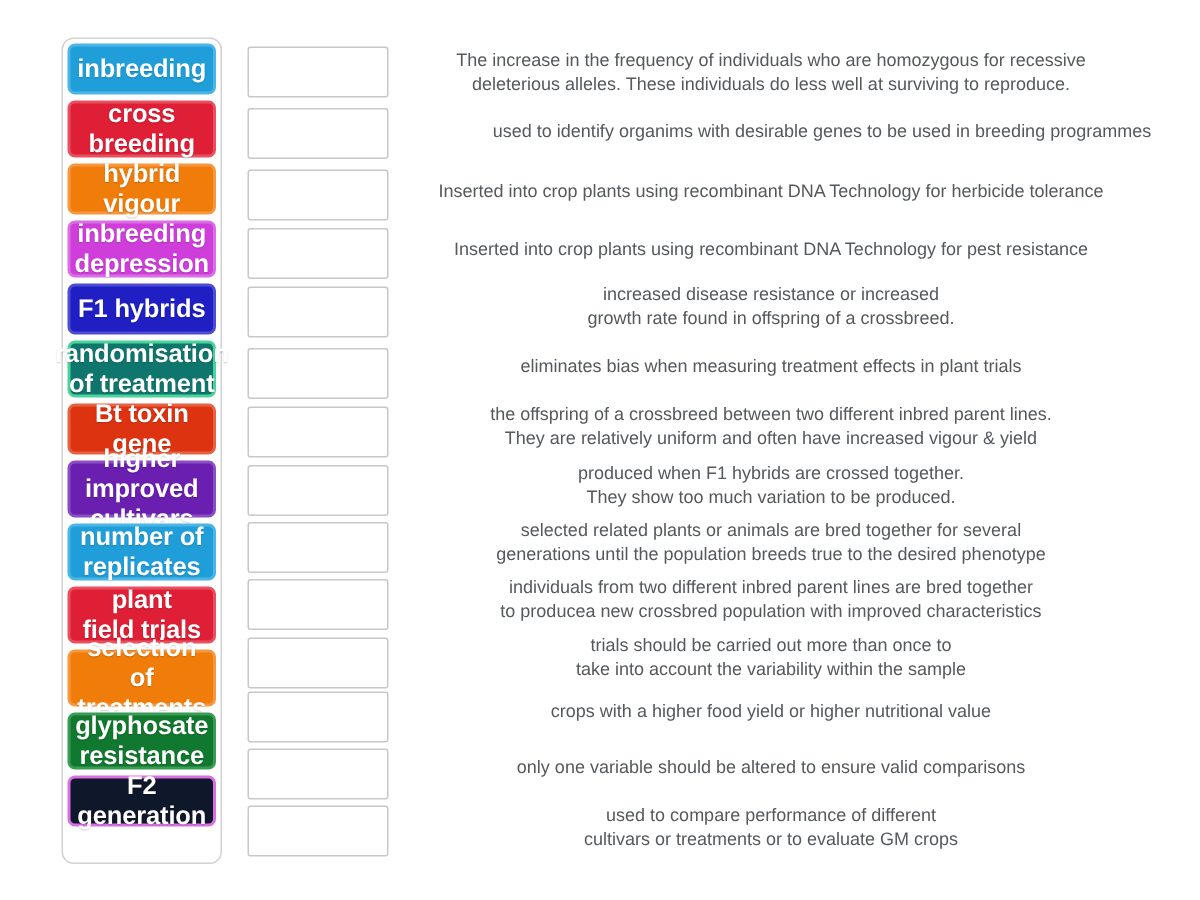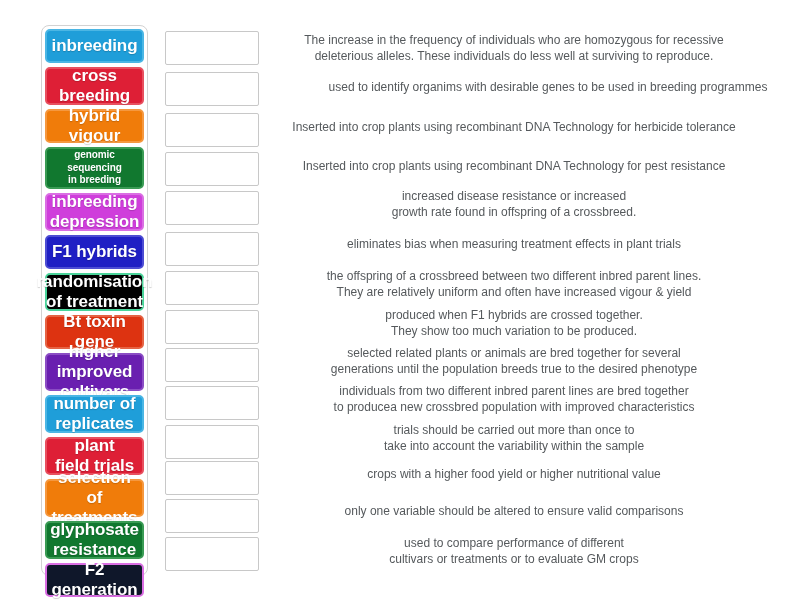--- a/index.html
+++ b/index.html
@@ -103,33 +103,28 @@
       <div class="tile h1" style="background: rgb(31, 158, 217); border-color: rgb(75, 182, 228);">
         <div style="white-space: pre-line;">inbreeding</div>
       </div>
       <div class="tile h2" style="background: rgb(222, 31, 54); border-color: rgb(232, 80, 95);">
         <div style="white-space: pre-line;">cross
 breeding</div>
       </div>
       <div class="tile h1" style="background: rgb(240, 124, 10); border-color: rgb(245, 152, 63);">
         <div style="white-space: pre-line;">hybrid vigour</div>
       </div>
-      <div class="tile h3 small" style="background: rgb(17, 120, 47); border-color: rgb(58, 155, 84);">
-        <div style="white-space: pre-line;">genomic
-sequencing
-in breeding</div>
-      </div>
       <div class="tile h2" style="background: rgb(207, 62, 219); border-color: rgb(218, 110, 227);">
         <div style="white-space: pre-line;">inbreeding
 depression</div>
       </div>
       <div class="tile h1" style="background: rgb(31, 31, 196); border-color: rgb(77, 77, 211);">
         <div style="white-space: pre-line;">F1 hybrids</div>
       </div>
-      <div class="tile h2" style="background: #000000; border-color: rgb(74, 212, 154);">
+      <div class="tile h2" style="background: #0f766e; border-color: rgb(74, 212, 154);">
         <div style="white-space: pre-line;">randomisation
 of treatment</div>
       </div>
       <div class="tile h1" style="background: rgb(221, 51, 17); border-color: rgb(229, 99, 68);">
         <div style="white-space: pre-line;">Bt toxin gene</div>
       </div>
       <div class="tile h2" style="background: rgb(106, 31, 176); border-color: rgb(139, 77, 196);">
         <div style="white-space: pre-line;">higher improved
 cultivars</div>
       </div>

